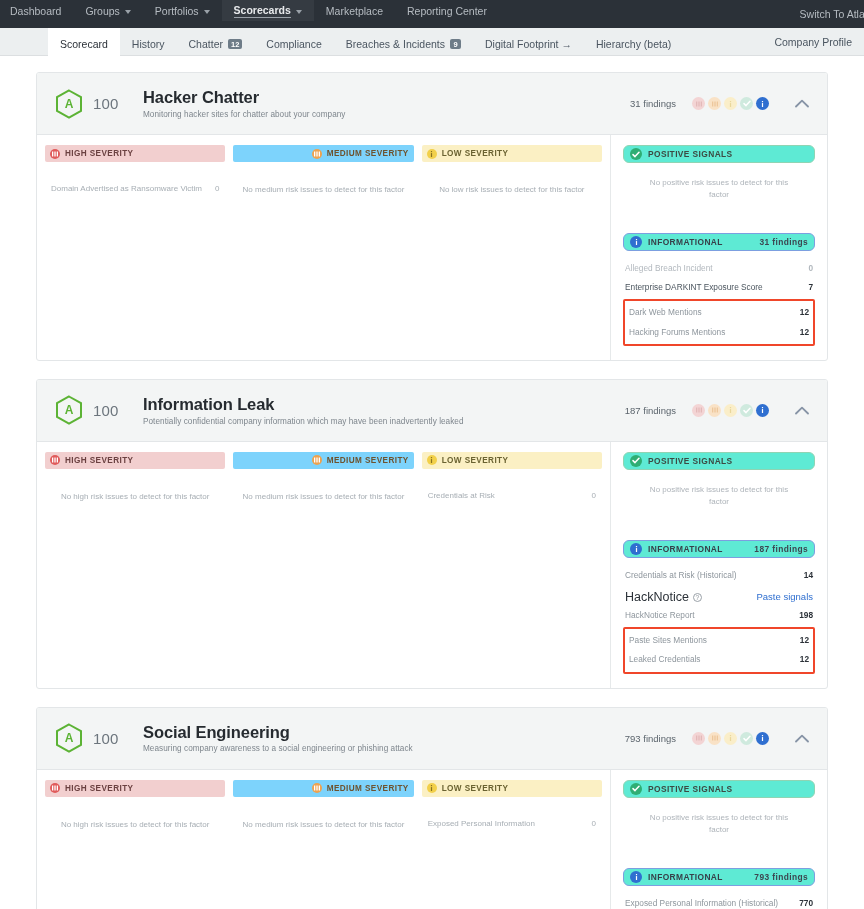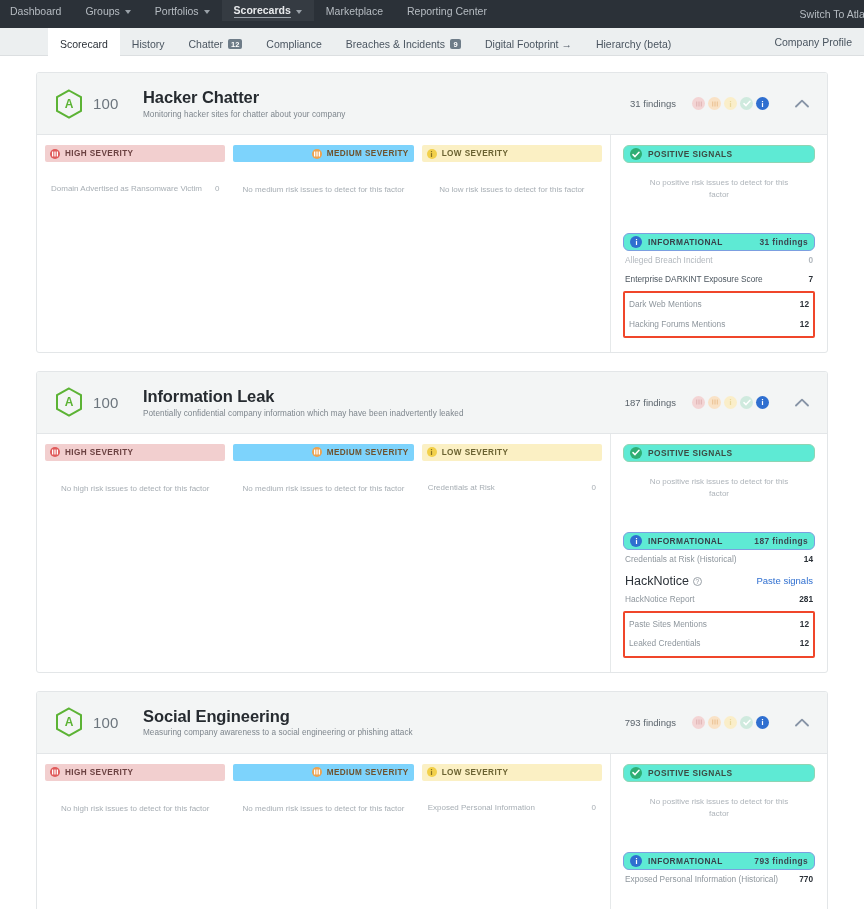--- a/index.html
+++ b/index.html
@@ -254,21 +254,21 @@
   .sig-empty {
     font-size: 8px;
     color: #aeb4ba;
     text-align: center;
     line-height: 1.5;
     margin-top: 14px;
     padding: 0 18px;
   }
   .sig-gap-lg { height: 32px; }
 
-  .sig-list { }
+  .sig-list { margin-top: 8px; }
   .sig-row {
     display: flex;
     justify-content: space-between;
     align-items: baseline;
     font-size: 8.3px;
     padding: 4px 2px;
     gap: 8px;
     line-height: 1.35;
   }
   .sig-row .lbl { color: #4b555e; }
@@ -641,21 +641,21 @@
             </div>
             <div class="provider-row">
               <div class="provider-name">
                 <span>HackNotice</span>
                 <span class="qmark">?</span>
               </div>
               <span class="hide-signals">Paste signals</span>
             </div>
             <div class="sig-row soft">
               <span class="lbl">HackNotice Report</span>
-              <span class="val">281</span>
+              <span class="val">198</span>
             </div>
             <div class="hl-box">
               <div class="sig-row soft">
                 <span class="lbl">Paste Sites Mentions</span>
                 <span class="val">12</span>
               </div>
               <div class="sig-row soft">
                 <span class="lbl">Leaked Credentials</span>
                 <span class="val">12</span>
               </div>

